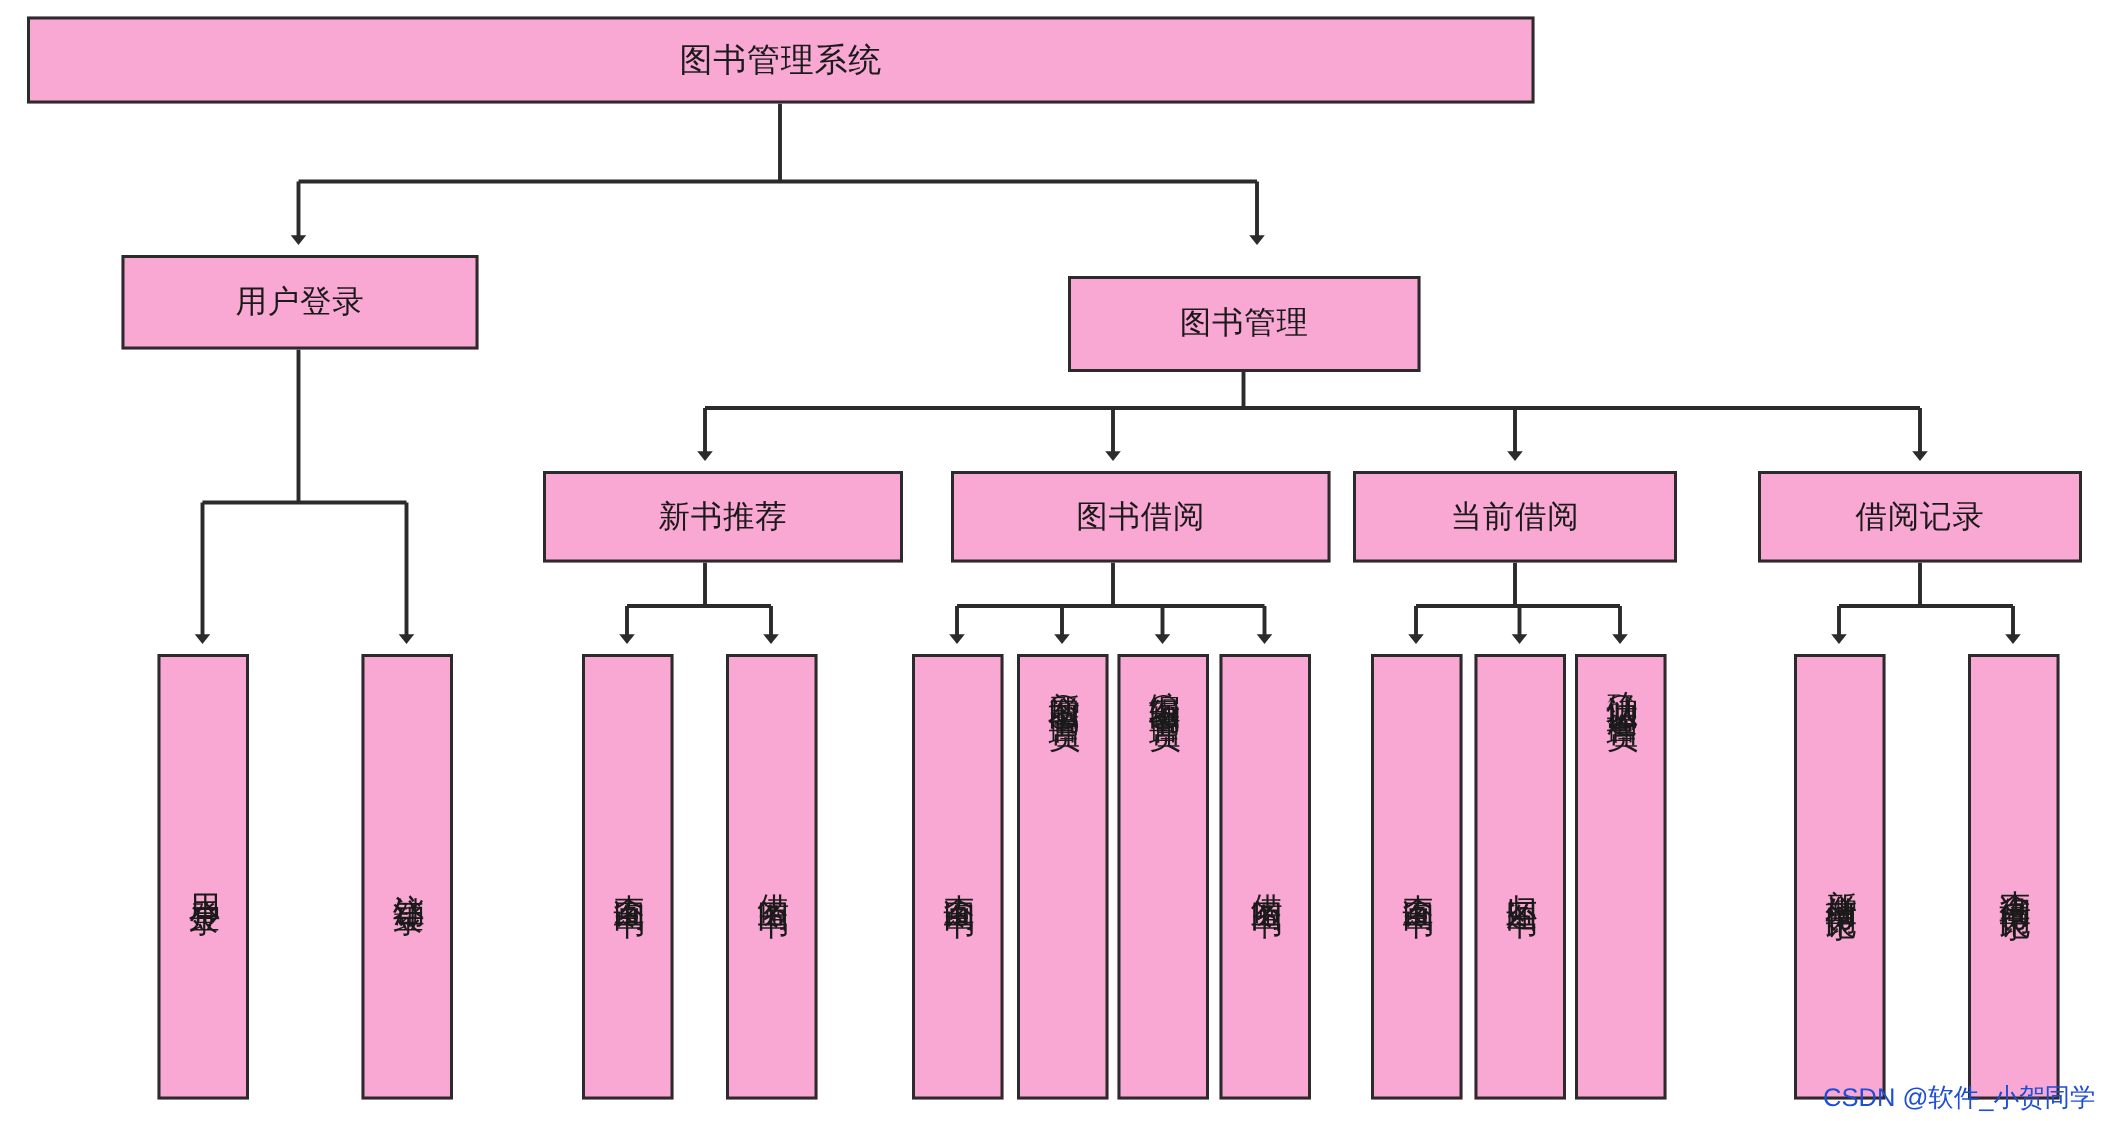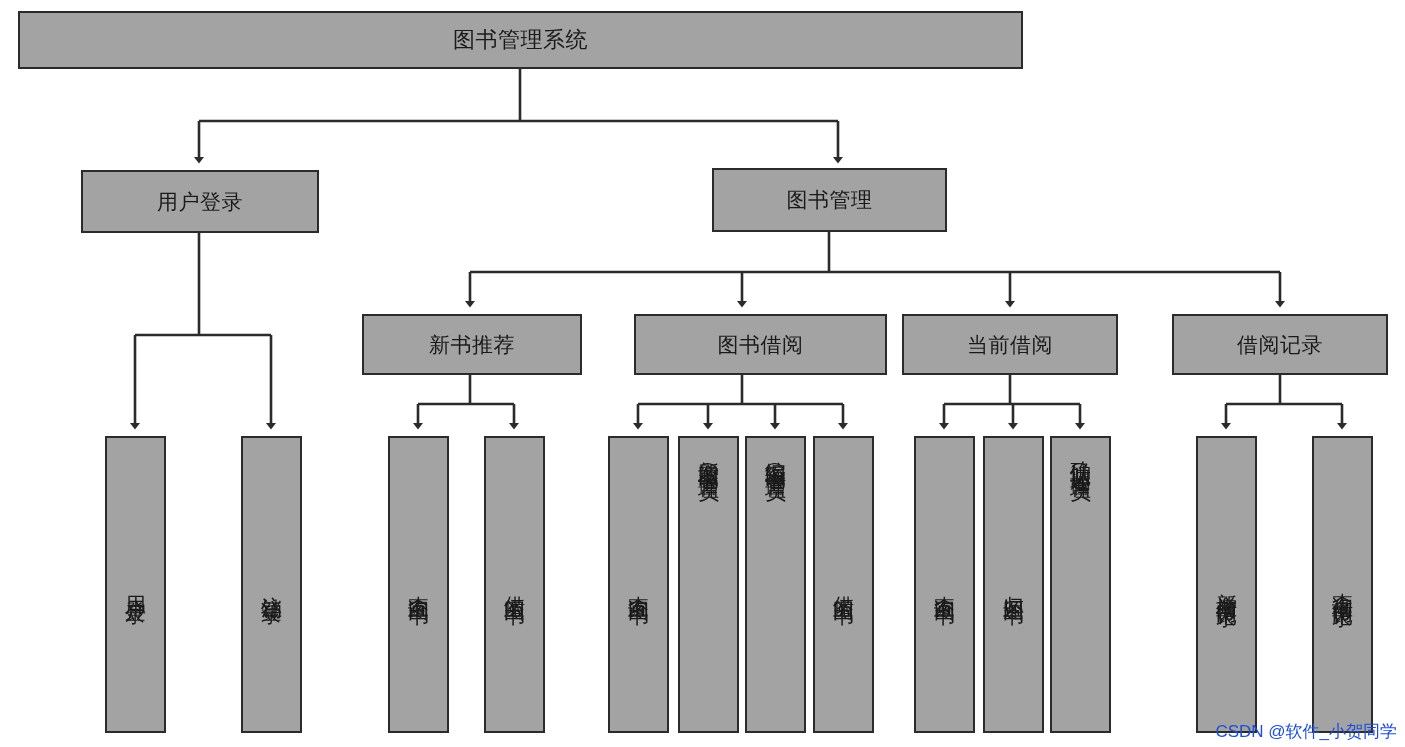--- a/index.html
+++ b/index.html
@@ -22,21 +22,21 @@
     position: absolute;
     left: 0;
     top: 0;
     width: 1405px;
     height: 747px;
     pointer-events: none;
   }
   .node {
     position: absolute;
     box-sizing: border-box;
-    background: #a3a3a3;
+    background: #f9a8d4;
     border: 2px solid #2b2b2b;
     display: flex;
     align-items: center;
     justify-content: center;
     color: #1a1a1a;
   }
   .node-label {
     display: block;
     text-align: center;
     line-height: 1.22;
@@ -135,25 +135,25 @@
   </svg>
 
   <div class="node root horiz" style="left:18px; top:11px; width:1005px; height:58px;">
     <span class="node-label">图书管理系统</span>
   </div>
 
   <div class="node horiz" style="left:81px; top:170px; width:238px; height:63px;">
     <span class="node-label">用户登录</span>
   </div>
 
-  <div class="node horiz" style="left:712px; top:168px; width:235px; height:64px;">
+  <div class="node horiz" style="left:712px; top:184px; width:235px; height:64px;">
     <span class="node-label">图书管理</span>
   </div>
 
-  <div class="node horiz" style="left:362px; top:314px; width:220px; height:61px;">
+  <div class="node horiz" style="left:362px; top:314px; width:240px; height:61px;">
     <span class="node-label">新书推荐</span>
   </div>
 
   <div class="node horiz" style="left:634px; top:314px; width:253px; height:61px;">
     <span class="node-label">图书借阅</span>
   </div>
 
   <div class="node horiz" style="left:902px; top:314px; width:216px; height:61px;">
     <span class="node-label">当前借阅</span>
   </div>

